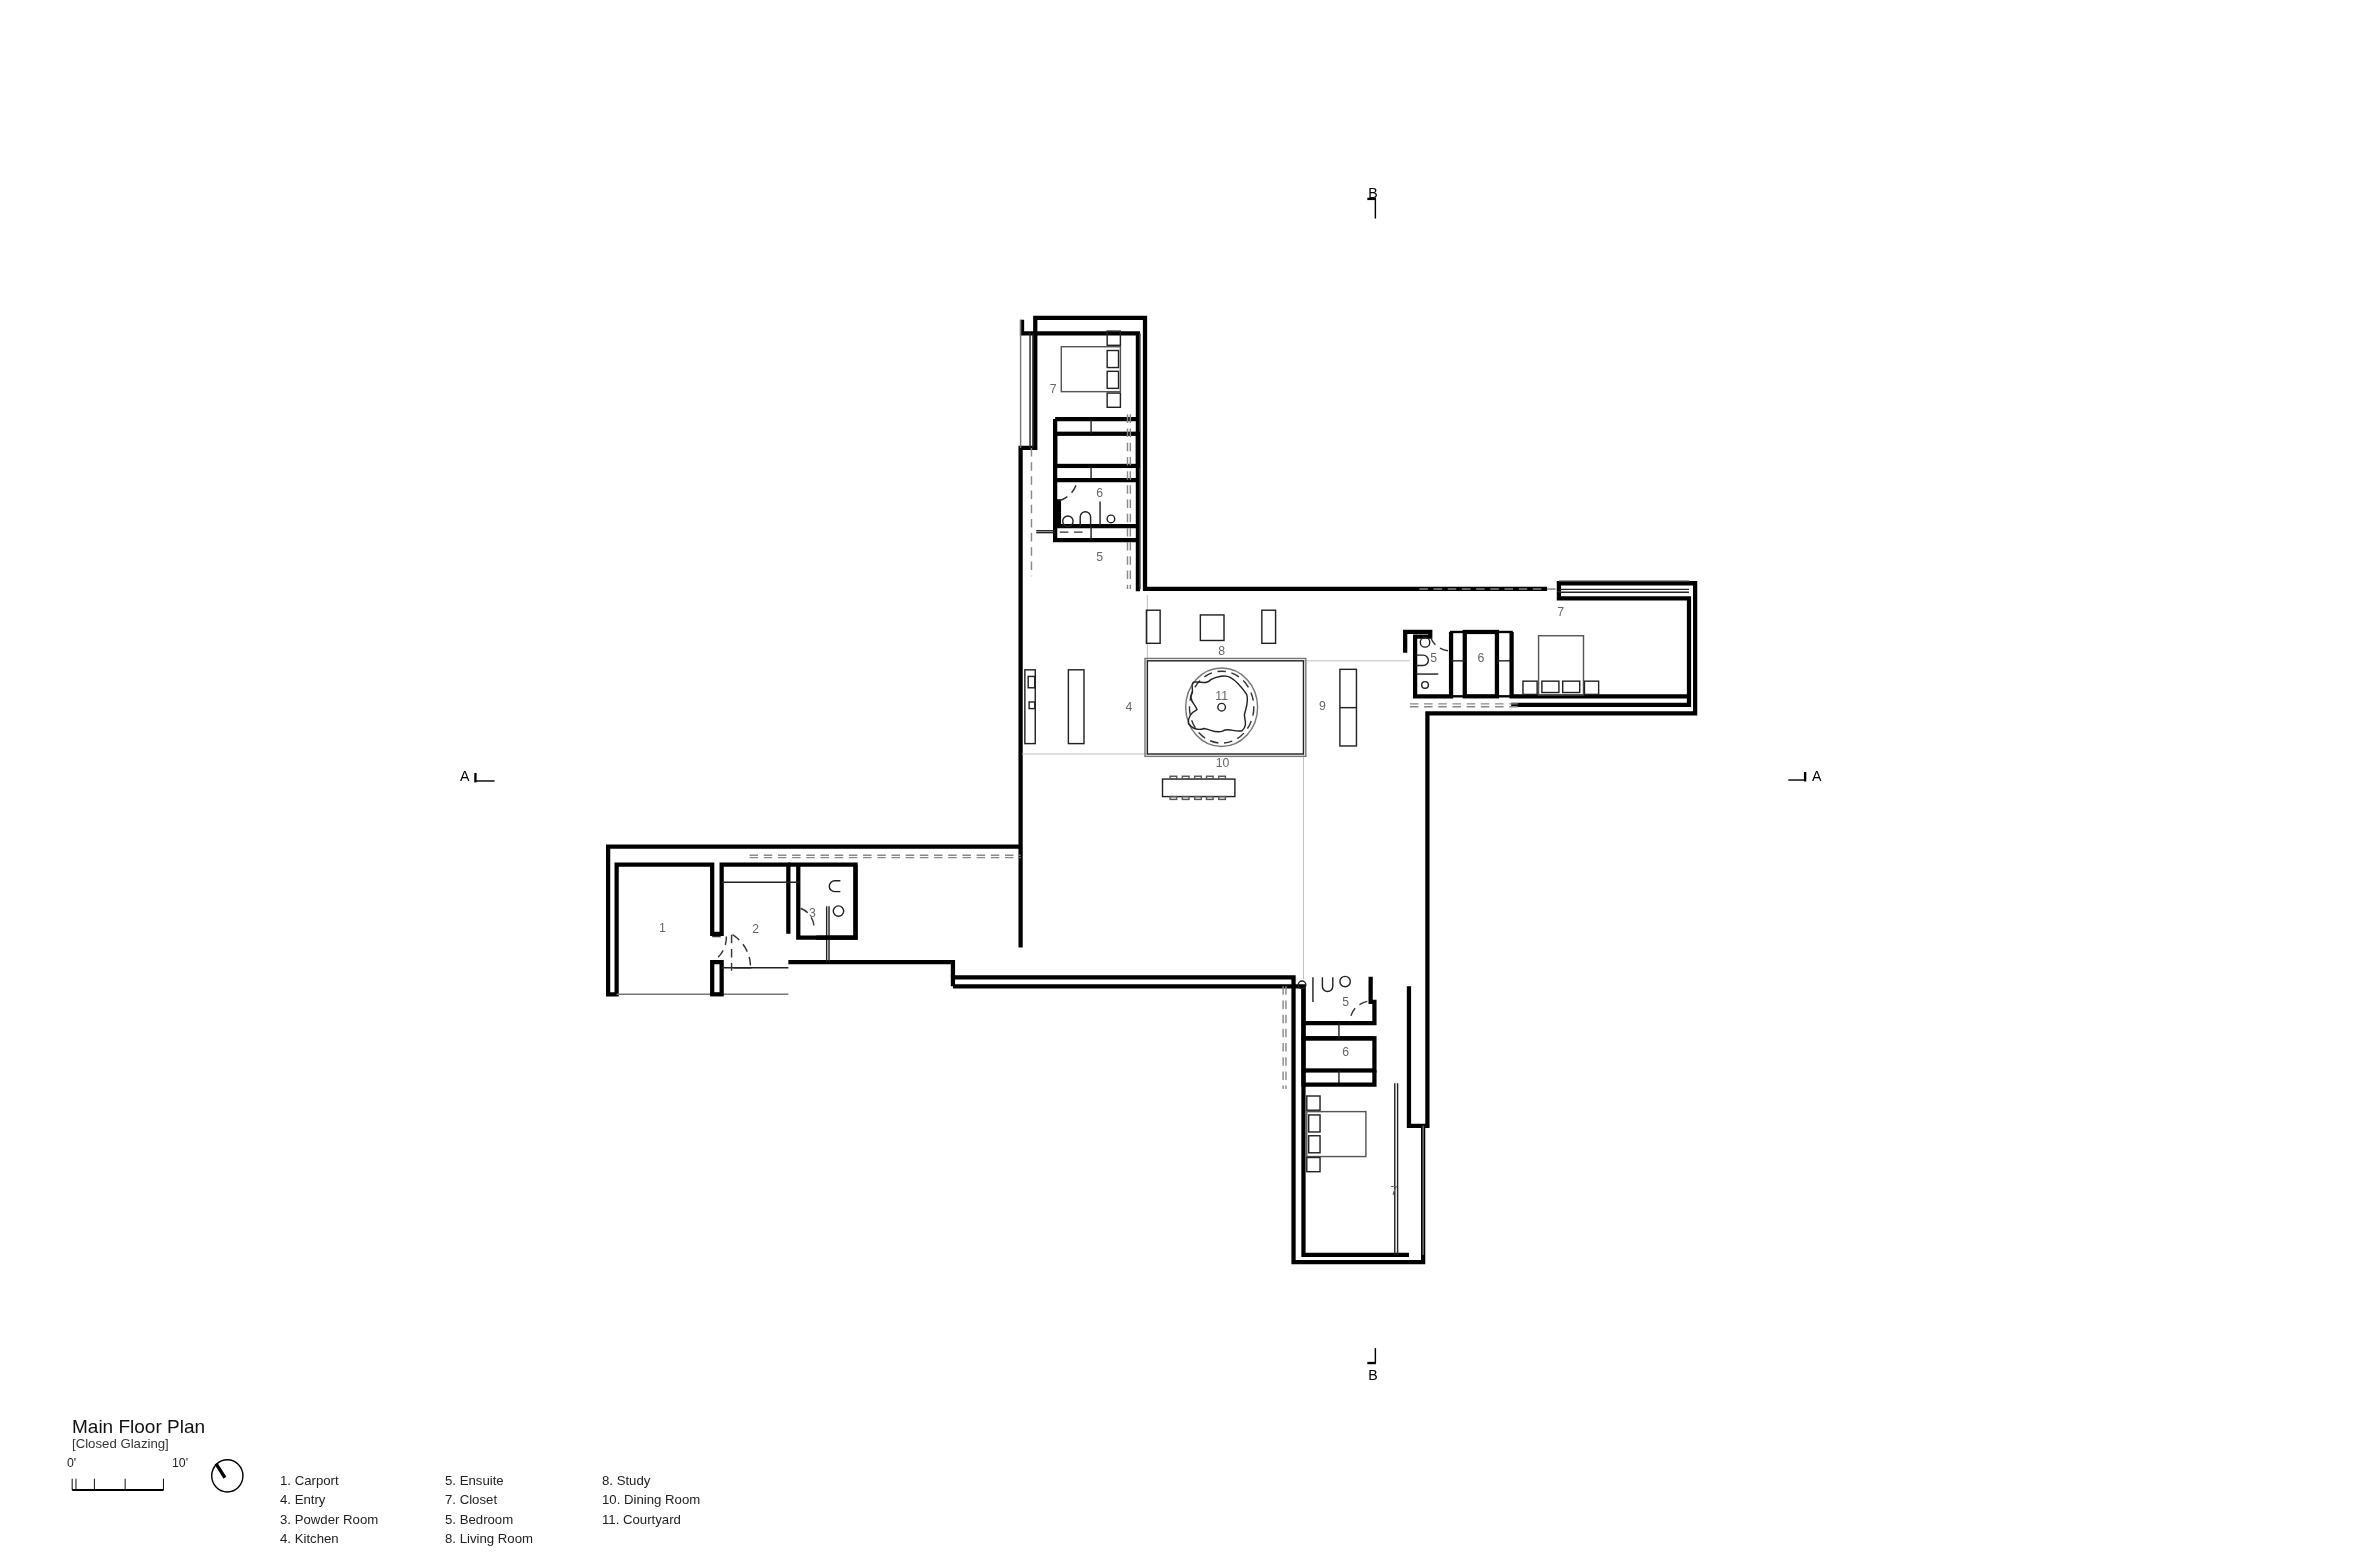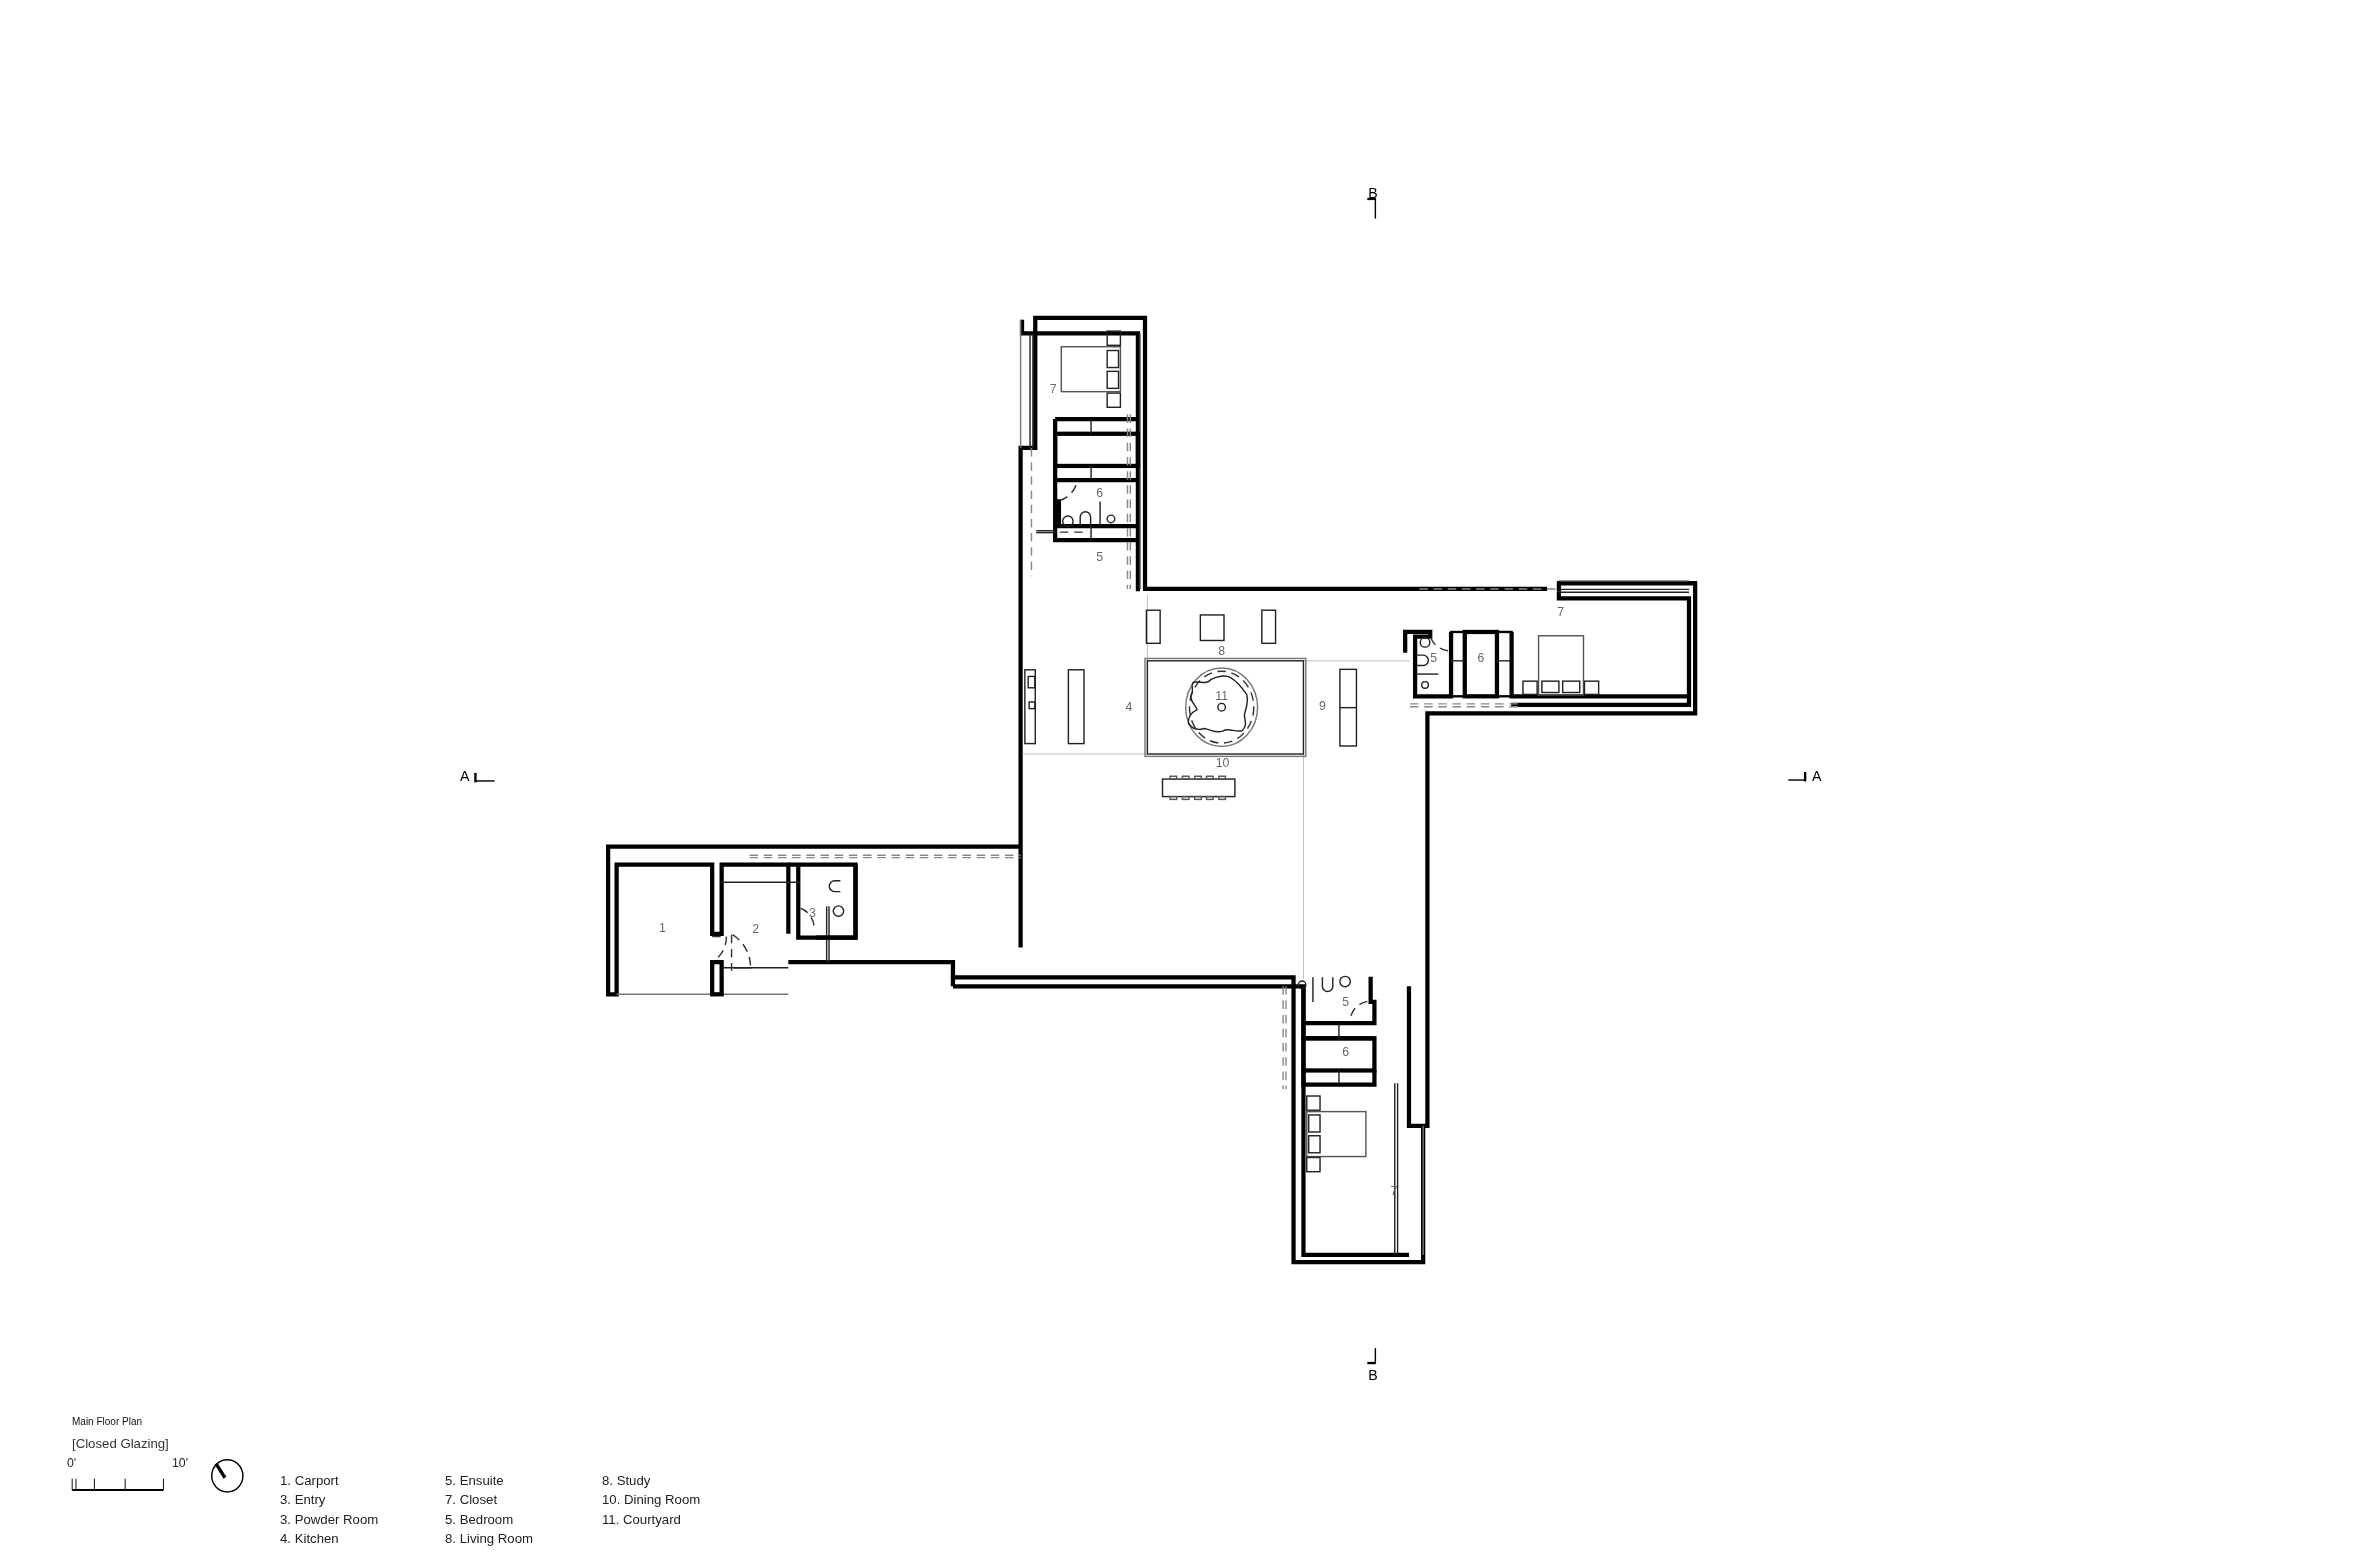--- a/index.html
+++ b/index.html
@@ -11,21 +11,21 @@
   .glaze { fill:none; stroke:#777; stroke-width:3; }
   .glaze-dk { fill:none; stroke:#222; stroke-width:3; }
   .furn { fill:none; stroke:#555; stroke-width:3; }
   .furn-dk { fill:none; stroke:#222; stroke-width:3; }
   .dash { fill:none; stroke:#333; stroke-width:3; stroke-dasharray:18 12; }
   .dash-lt { fill:none; stroke:#888; stroke-width:3; stroke-dasharray:18 12; }
   .grid { fill:none; stroke:#bbb; stroke-width:2; }
   .room-num { font-family:"Liberation Sans", sans-serif; font-size:26px; fill:#666; text-anchor:middle; }
   .sec-label { font-family:"Liberation Sans", sans-serif; font-size:30px; fill:#000; }
   .legend { position:absolute; font-family:"Liberation Sans", sans-serif; color:#111; }
-  .legend .title { position:absolute; left:72px; top:1416px; font-size:10px; white-space:nowrap; }
+  .legend .title { position:absolute; left:72px; top:1416px; font-size:19px; white-space:nowrap; }
   .legend .subtitle { position:absolute; left:72px; top:1436px; font-size:13.2px; color:#333; white-space:nowrap; }
   .legend .col { position:absolute; top:1436px; font-size:13.2px; line-height:19.4px; color:#222;margin-top:35px; }
   .legend .col div { white-space:nowrap; }
   .scale-label { position:absolute; font-size:12.3px; color:#222; }
 </style>
 </head>
 <body>
 
 <svg class="plan" viewBox="0 0 5100 3300">
 
@@ -248,21 +248,21 @@
   </g>
 </svg>
 
 <div class="legend">
   <div class="title">Main Floor Plan</div>
   <div class="subtitle">[Closed Glazing]</div>
   <div class="scale-label" style="left:67px; top:1456px;">0'</div>
   <div class="scale-label" style="left:172px; top:1456px;">10'</div>
   <div class="col" style="left:280px;">
     <div>1. Carport</div>
-    <div>3. Entry</div>
+    <div>4. Entry</div>
     <div>3. Powder Room</div>
     <div>4. Kitchen</div>
   </div>
   <div class="col" style="left:445px;">
     <div>5. Ensuite</div>
     <div>7. Closet</div>
     <div>5. Bedroom</div>
     <div>8. Living Room</div>
   </div>
   <div class="col" style="left:602px;">

